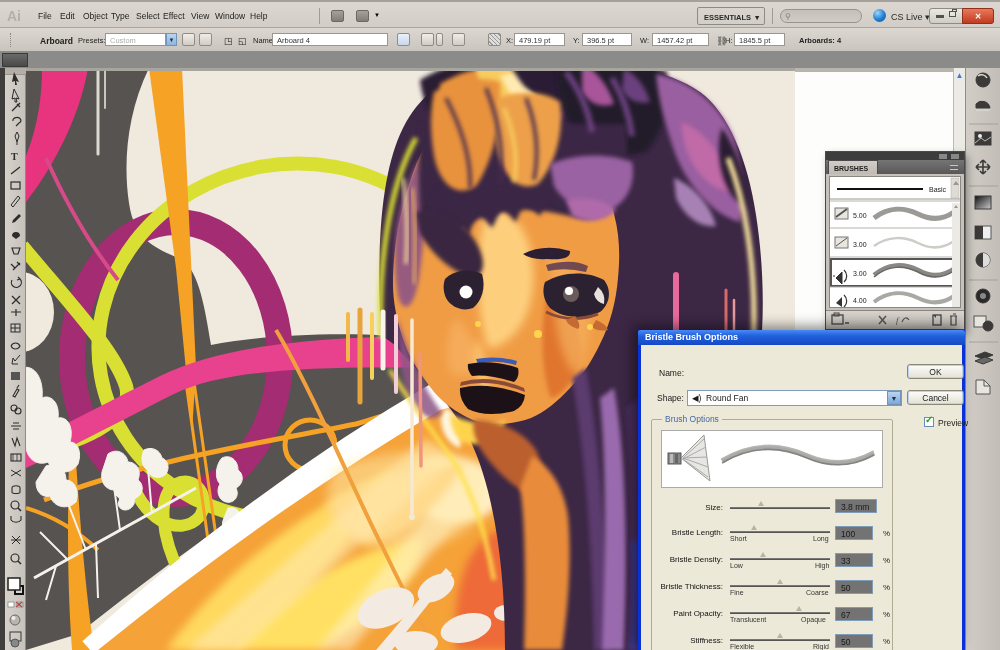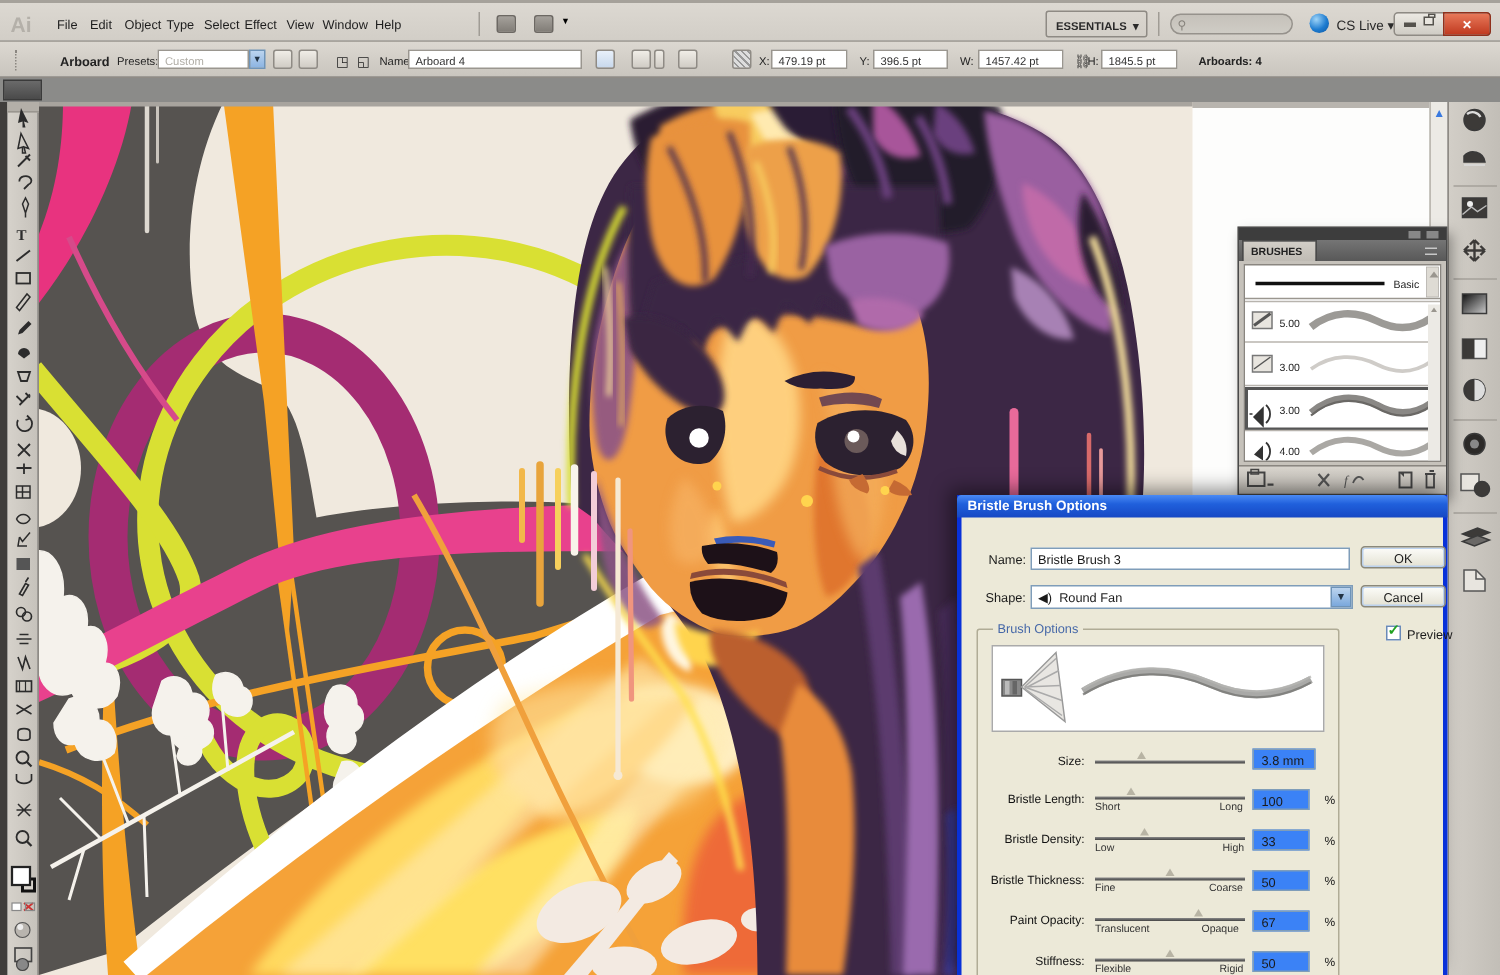--- a/index.html
+++ b/index.html
@@ -60,21 +60,21 @@
   
   #dialog { position:absolute; left:638px; top:330px; width:327px; height:320px; background:#ece9d8; border-left:3px solid #0831d9; border-right:3px solid #0831d9; box-shadow:-5px -4px 12px rgba(0,0,0,.45); font-size:9px; color:#1a1a1a; }
   #dlg-title { position:absolute; left:-3px; top:0; width:327px; height:15px;
      background:linear-gradient(180deg,#4a8af4 0%, #2060dc 40%, #1648c4 100%); color:#fff; font-weight:bold; font-size:9px; padding:2px 0 0 7px; border-radius:3px 3px 0 0; }
   .dlabel { position:absolute; font-size:8.5px; }
   .dfield { position:absolute; background:#fff; border:1px solid #7f9db9; font-size:8.5px; padding:2px 0 0 4px; }
   .dbtn { position:absolute; width:57px; height:15px; background:linear-gradient(#fdfdfa,#e3e1d2); border:1px solid #8a887a; border-radius:3px; text-align:center; font-size:8.5px; padding-top:2px; box-shadow:inset 0 0 0 1px #bcd2ee; }
   .slider-line { position:absolute; height:2px; background:linear-gradient(#888,#444); }
   .slider-sub { position:absolute; font-size:7px; color:#333; }
   .sl-lab { position:absolute; font-size:8px; color:#111; text-align:right; width:80px; }
-  .val { position:absolute; width:38px; height:14px; background:#3b82f6; border:1px solid #7f9db9; font-size:8.5px; padding:2px 0 0 5px; }
+  .val { position:absolute; width:38px; height:14px; background:#737373; border:1px solid #7f9db9; font-size:8.5px; padding:2px 0 0 5px; }
   .pct { position:absolute; font-size:8px; }
   .tick { position:absolute; width:0; height:0; border-left:3px solid transparent; border-right:3px solid transparent; border-bottom:5px solid #b8b4a4; }
 </style>
 </head>
 <body>
 <div id="app">
 
   <div id="menubar">
     <div id="ailogo">Ai</div>
     <span class="menu" style="left:38px">File</span>
@@ -478,21 +478,20 @@
         <rect x="107" y="4" width="8" height="10" fill="none" stroke="#444" stroke-width="1.3"></rect>
         <path d="M107,4 l3,3 l0,-3 z" fill="#444"></path>
         <path d="M124,5 l7,0 M125,5 l0,9 l5,0 l0,-9 M127,3 l3,0" stroke="#444" stroke-width="1.2" fill="none"></path>
       </svg>
     </div>
   </div>
 
   <div id="dialog">
     <div id="dlg-title">Bristle Brush Options</div>
     <span class="dlabel" style="left:18px;top:38px;">Name:</span>
-    <div class="dfield" style="left:46px;top:35px;width:213px;height:15px;">Bristle Brush 3</div>
     <div class="dbtn" style="left:266px;top:34px;">OK</div>
     <span class="dlabel" style="left:16px;top:63px;">Shape:</span>
     <div class="dfield" style="left:46px;top:60px;width:215px;height:16px;">◀)&nbsp; Round Fan</div>
     <div style="position:absolute;left:246px;top:61px;width:14px;height:14px;background:linear-gradient(#bcd4ee,#7aa8dc);border:1px solid #6f94b8;color:#234;font-size:7px;text-align:center;line-height:13px;">▼</div>
     <div class="dbtn" style="left:266px;top:60px;">Cancel</div>
     <fieldset style="position:absolute;left:10px;top:84px;width:242px;height:240px;border:1px solid #b0ac96;border-radius:2px;">
       <legend style="font-size:8.5px;color:#4668a8;margin-left:10px;padding:0 3px;">Brush Options</legend>
     </fieldset>
     <div id="dlg-preview" style="position:absolute;left:20px;top:100px;width:222px;height:58px;background:#fff;border:1px solid #aaa;">
       <svg width="220" height="56">

